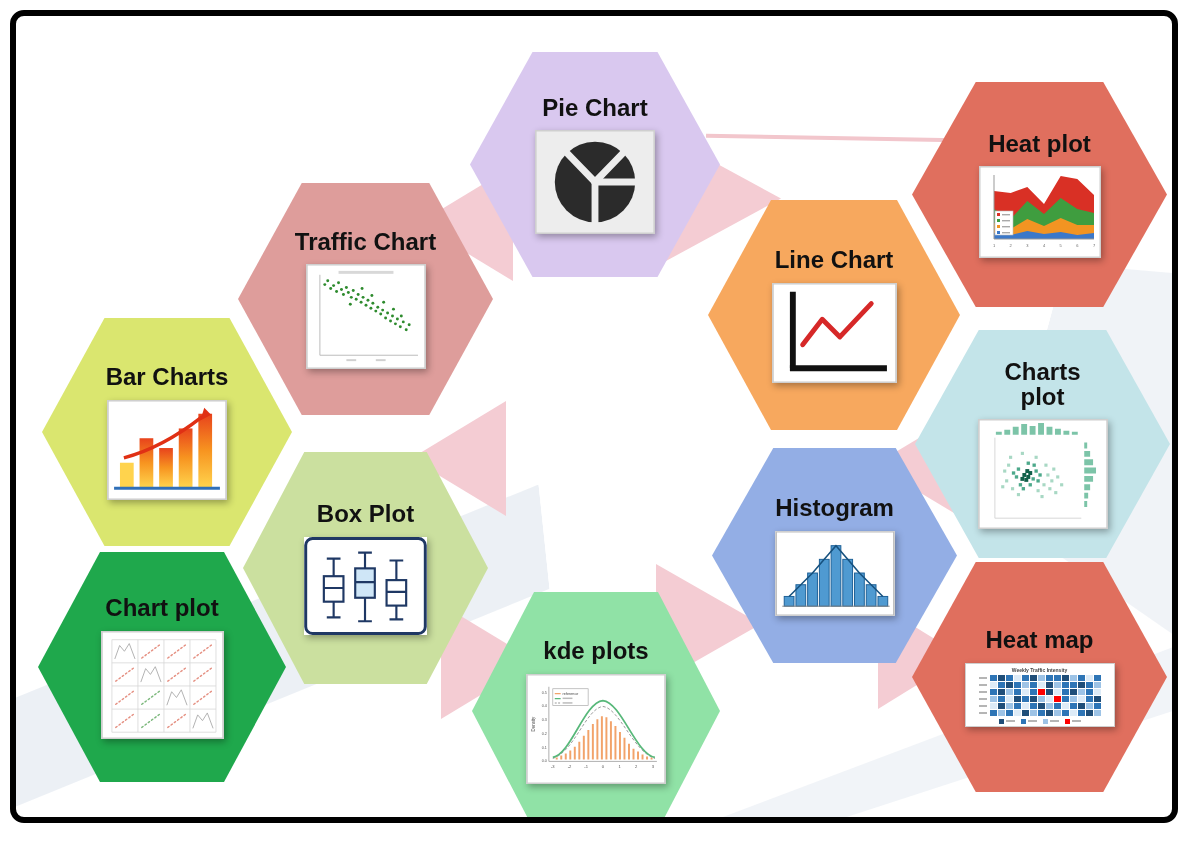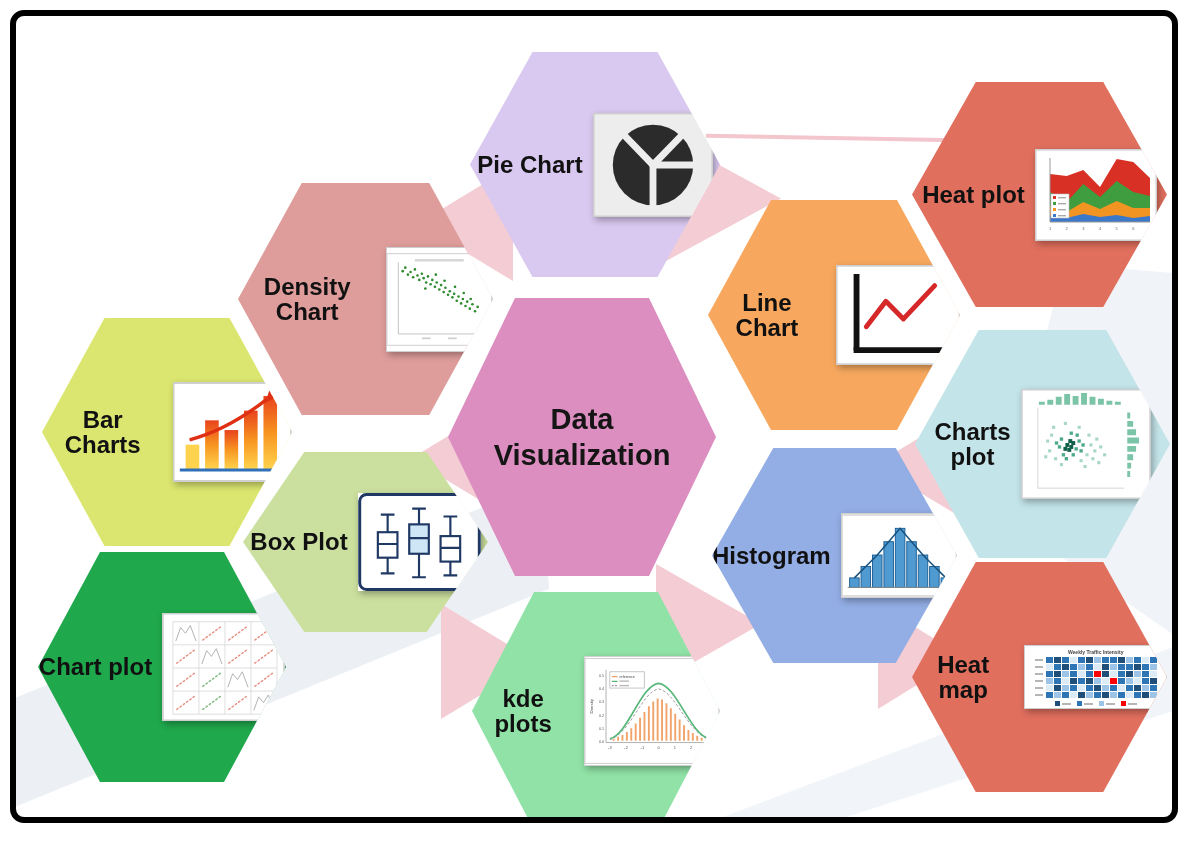--- a/index.html
+++ b/index.html
@@ -5,21 +5,21 @@
   html,body{margin:0;padding:0;background:#fff;font-family:"Liberation Sans",sans-serif;}
   .page{position:relative;width:1200px;height:845px;background:#fff;}
   .frame{position:absolute;left:10px;top:10px;width:1168px;height:813px;border:6px solid #000;
          border-radius:14px;background:#fff;overflow:hidden;box-sizing:border-box;}
   .ribbon{position:absolute;z-index:1;background:#c9d3e2;}
   .tri{position:absolute;z-index:2;background:#f4ccd3;}
   .tri.right{clip-path:polygon(0 0,100% 50%,0 100%);}
   .tri.left{clip-path:polygon(100% 0,0 50%,100% 100%);}
   .connector-line{position:absolute;z-index:1;background:#f2c6cc;}
   .hex{position:absolute;z-index:3;clip-path:polygon(25% 0%,75% 0%,100% 50%,75% 100%,25% 100%,0% 50%);
-       display:flex;flex-direction:row;align-items:center;justify-content:center;gap:10px;}
+       display:flex;flex-direction:column;align-items:center;justify-content:center;gap:10px;}
   .hex-label{font-size:24px;font-weight:bold;color:#111;text-align:center;line-height:1.05;}
   .center-label{font-size:29px;font-weight:bold;color:#151515;text-align:center;line-height:1.25;}
   .thumb{background:#fff;border:1px solid #cfcfcf;box-shadow:2px 3px 7px rgba(0,0,0,.32);display:block;}
   .heat-thumb{width:142px;padding:3px 3px 2px 3px;}
   .heat-title{font-size:5px;color:#444;text-align:center;font-weight:bold;margin-bottom:2px;}
   .heat-body{display:flex;align-items:flex-start;gap:3px;justify-content:center;}
   .heat-ylabels{display:flex;flex-direction:column;gap:5px;padding-top:2px;}
   .heat-ylabels div{width:8px;height:2px;background:#b5b5b5;}
   .heat-grid{display:grid;grid-template-columns:repeat(14,7px);grid-auto-rows:6px;gap:1px;}
   .heat-legend{display:flex;justify-content:center;gap:6px;margin-top:3px;}
@@ -91,21 +91,21 @@
         <text x="47.3" y="80">3</text>
         <text x="64" y="80">4</text>
         <text x="80.7" y="80">5</text>
         <text x="97.3" y="80">6</text>
         <text x="114" y="80">7</text>
       </g>
     </svg>
   </div>
 
   <div class="hex" style="left: 222px; top: 167px; width: 255px; height: 232px; background: rgb(222, 157, 155);">
-    <div class="hex-label">Density Chart</div>
+    <div class="hex-label">Traffic Chart</div>
     <svg class="thumb" viewBox="0 0 120 105" width="118" height="103">
       <rect width="120" height="105" fill="#fff" stroke="#c8c8c8"></rect>
       <rect x="32" y="6" width="56" height="3" fill="#d8d8d8"></rect>
       <line x1="13" y1="10" x2="13" y2="92" stroke="#bbb" stroke-width="1"></line>
       <line x1="13" y1="92" x2="113" y2="92" stroke="#bbb" stroke-width="1"></line>
       <rect x="40" y="96" width="10" height="2" fill="#d0d0d0"></rect>
       <rect x="70" y="96" width="10" height="2" fill="#d0d0d0"></rect>
       <g>
             <circle cx="18" cy="20" r="1.5" fill="#2e8b2e"></circle>
             <circle cx="21" cy="16" r="1.5" fill="#2e8b2e"></circle>
@@ -176,26 +176,20 @@
       <rect x="32" y="38" width="14" height="50" fill="url(#barGrad)"></rect>
       <rect x="52" y="48" width="14" height="40" fill="url(#barGrad)"></rect>
       <rect x="72" y="28" width="14" height="60" fill="url(#barGrad)"></rect>
       <rect x="92" y="13" width="14" height="75" fill="url(#barGrad)"></rect>
       <line x1="6" y1="89" x2="114" y2="89" stroke="#2f6fb8" stroke-width="3"></line>
       <path d="M16,58 Q55,48 96,16" fill="none" stroke="#e03014" stroke-width="3.5"></path>
       <path d="M98,7 L105,14 L94,20 Z" fill="#e03014"></path>
     </svg>
   </div>
 
-  <div class="hex" style="left: 432px; top: 282px; width: 268px; height: 278px; z-index: 4; background: rgb(220, 142, 193);">
-    <div class="center-label">
-      <div>Data</div>
-      <div>Visualization</div>
-    </div>
-  </div>
 
   <div class="hex" style="left: 899px; top: 314px; width: 255px; height: 228px; background: rgb(195, 228, 233);">
     <div class="hex-label">
       <div>Charts</div>
       <div>plot</div>
     </div>
     <svg class="thumb" viewBox="0 0 130 110" width="128" height="108">
       <rect width="130" height="110" fill="#fff" stroke="#ccc"></rect>
       <line x1="16" y1="18" x2="16" y2="100" stroke="#ccc" stroke-width="0.8"></line>
       <line x1="16" y1="100" x2="104" y2="100" stroke="#ccc" stroke-width="0.8"></line>
@@ -261,21 +255,21 @@
             <rect x="44" y="54" width="4" height="4" fill="#11604a"></rect>
             <rect x="48" y="56" width="4" height="4" fill="#11604a"></rect>
             <rect x="46" y="59" width="4" height="4" fill="#11604a"></rect>
             <rect x="50" y="52" width="4" height="4" fill="#11604a"></rect>
             <rect x="42" y="58" width="4" height="4" fill="#11604a"></rect>
             <rect x="47" y="50" width="4" height="4" fill="#11604a"></rect>
           </g>
     </svg>
   </div>
 
-  <div class="hex" style="left: 227px; top: 436px; width: 245px; height: 180px; background: rgb(203, 224, 159);">
+  <div class="hex" style="left: 227px; top: 436px; width: 245px; height: 232px; background: rgb(203, 224, 159);">
     <div class="hex-label">Box Plot</div>
     <svg class="thumb" viewBox="0 0 125 100" width="123" height="98" style="border:none;">
       <rect x="1.5" y="1.5" width="122" height="97" rx="7" fill="#fff" stroke="#1f3864" stroke-width="3"></rect>
       <g stroke="#1f3864" stroke-width="2.2" fill="none">
         <line x1="30" y1="22" x2="30" y2="82"></line>
             <line x1="23" y1="22" x2="37" y2="22"></line>
             <line x1="23" y1="82" x2="37" y2="82"></line>
         <rect x="20" y="40" width="20" height="26" fill="#fff"></rect>
             <line x1="20" y1="52" x2="40" y2="52"></line>
         <line x1="62" y1="16" x2="62" y2="86"></line>

